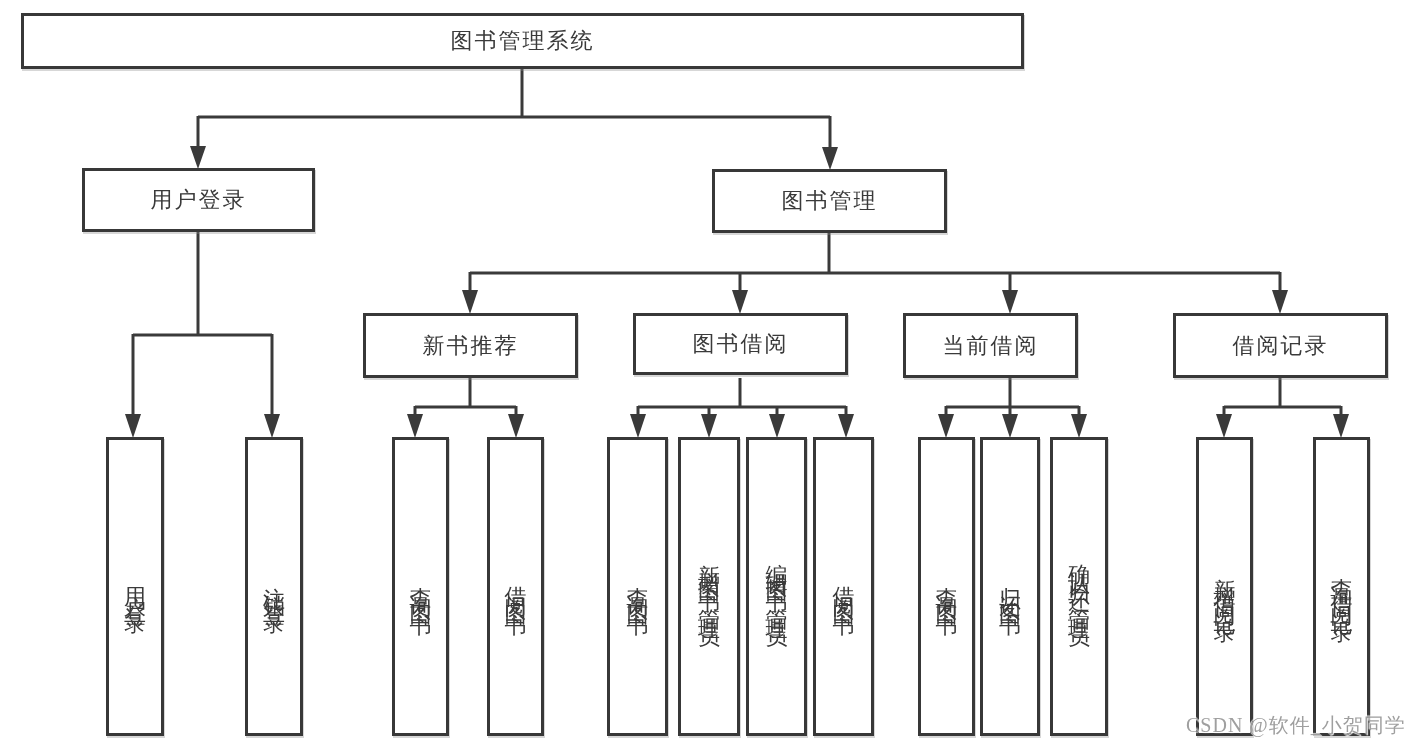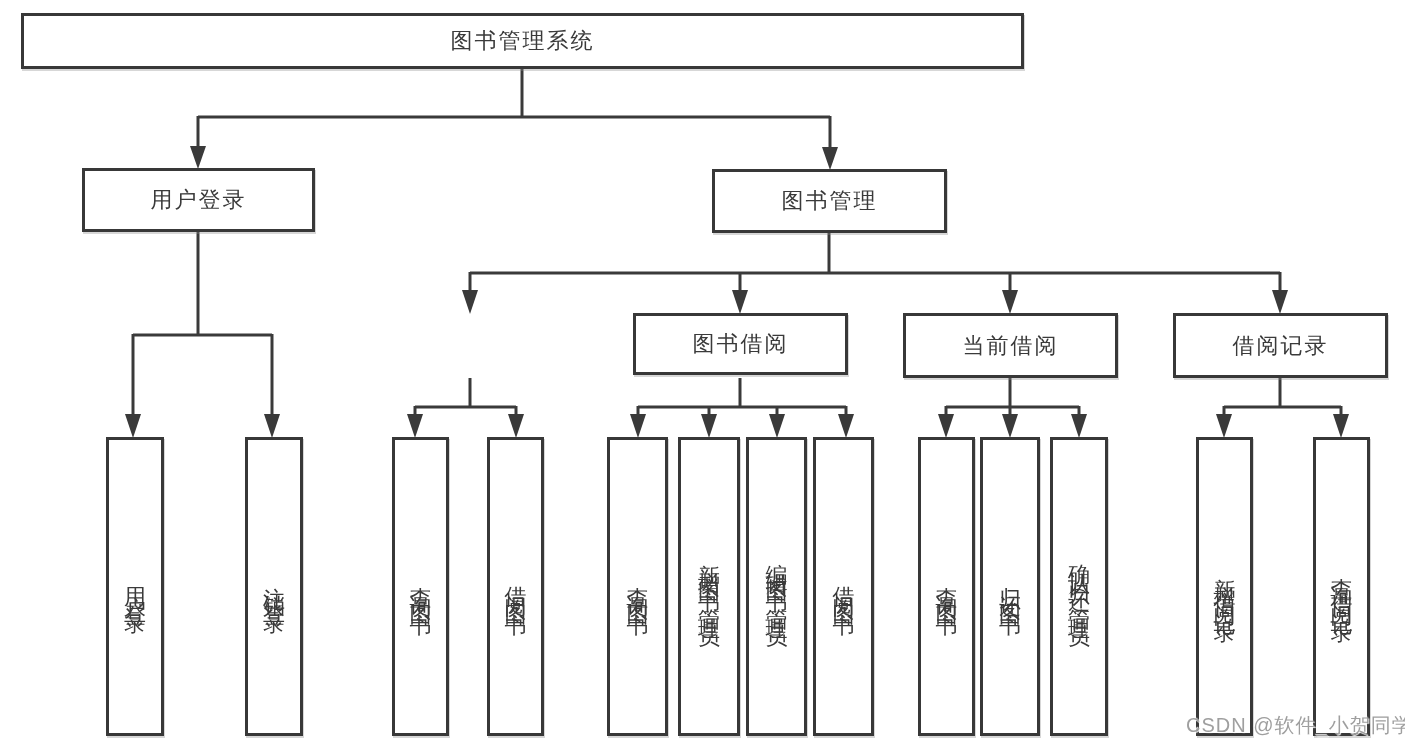--- a/index.html
+++ b/index.html
@@ -1,20 +1,20 @@
 <!DOCTYPE html>
 <html><head>
 <meta charset="utf-8">
 <style>
   html,body{margin:0;padding:0;background:#ffffff;}
   #stage{
     position:relative;
     width:1405px;height:747px;
     background:#ffffff;
-    font-family:Liberation Sans, sans-serif;
+    font-family:Liberation Serif, serif;
     overflow:hidden;
   }
   #wires{position:absolute;left:0;top:0;z-index:0;}
   #wires line{stroke:#3a3a3a;stroke-width:3;}
   #wires polygon{fill:#3a3a3a;}
   .box{
     position:absolute;
     background:#ffffff;
     border:3px solid #383838;
     box-sizing:border-box;
@@ -117,24 +117,27 @@
     <span class="h-label">图书管理系统</span>
   </div>
 
   <div class="box" style="left:82px;top:168px;width:233px;height:64px;">
     <span class="h-label">用户登录</span>
   </div>
   <div class="box" style="left:712px;top:169px;width:235px;height:64px;">
     <span class="h-label">图书管理</span>
   </div>
 
+  <div class="box" style="left:363px;top:313px;width:215px;height:65px;">
+    <span class="h-label">新书推荐</span>
+  </div>
   <div class="box" style="left:633px;top:313px;width:215px;height:62px;">
     <span class="h-label">图书借阅</span>
   </div>
-  <div class="box" style="left:903px;top:313px;width:215px;height:65px;">
+  <div class="box" style="left:903px;top:313px;width:175px;height:65px;">
     <span class="h-label">当前借阅</span>
   </div>
   <div class="box" style="left:1173px;top:313px;width:215px;height:65px;">
     <span class="h-label">借阅记录</span>
   </div>
 
   <div class="box" style="left:106px;top:437px;width:58px;height:299px;">
     <span class="v-label">用户登录</span>
   </div>
   <div class="box" style="left:245px;top:437px;width:58px;height:299px;">

